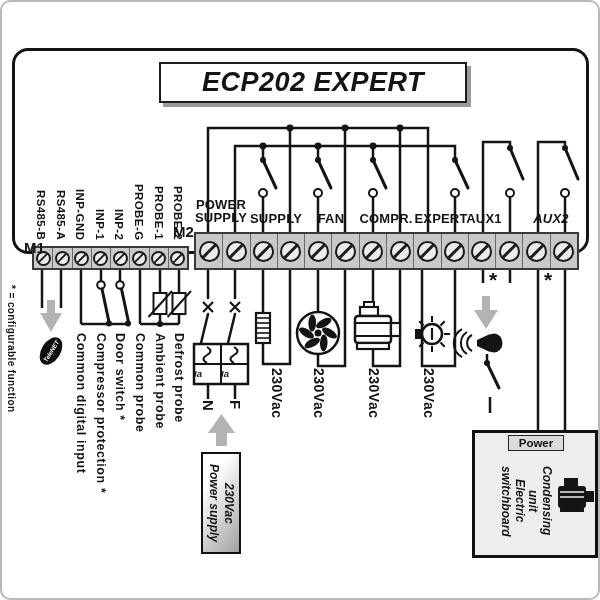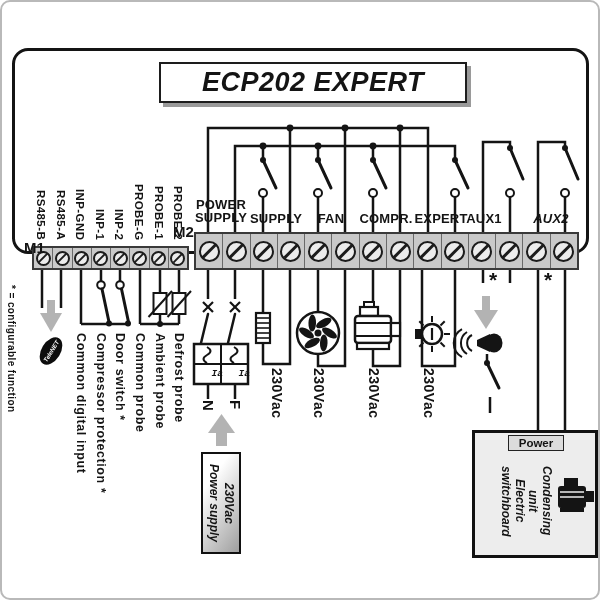--- a/index.html
+++ b/index.html
@@ -29,21 +29,21 @@
   .blocklab{position:absolute;font-size:15px;font-weight:bold;}
   
   .glab{position:absolute;top:210px;width:80px;font-weight:bold;font-size:13px;text-align:center;
         white-space:pre-line;line-height:13px;letter-spacing:.2px;}
   
   .vlab{position:absolute;writing-mode:vertical-rl;font-weight:bold;color:#141414;white-space:nowrap;}
   .m1lab{font-size:11.5px;letter-spacing:.4px;}
   .inplab{font-size:12.5px;letter-spacing:.6px;}
   .voltlab{font-size:14px;letter-spacing:.5px;}
   .nf{position:absolute;writing-mode:vertical-rl;font-weight:bold;font-size:15px;}
-  .ia{position:absolute;font-size:9.5px;font-weight:bold;font-style:italic;width:29px;text-align:right;font-family:Liberation Mono, monospace;}
+  .ia{position:absolute;font-size:9.5px;font-weight:bold;font-style:italic;width:29px;text-align:left;}
   .star{position:absolute;font-size:21px;font-weight:bold;}
   #note{left:4px;top:283px;font-size:10px;letter-spacing:.4px;}
   #powerbox{position:absolute;left:199px;top:450px;width:40px;height:102px;border:2.5px solid #111;
             background:linear-gradient(125deg,#ffffff 25%,#9f9f9f);box-sizing:border-box;
             display:flex;align-items:center;justify-content:center;}
   #powerbox span{writing-mode:vertical-lr;white-space:pre-line;font-style:italic;font-weight:bold;
             font-size:12px;line-height:1.25;text-align:center;}
   #enablebox{position:absolute;left:470px;top:428px;width:126px;height:128px;border:3px solid #111;
             background:#ededed;box-sizing:border-box;}
   #enablelabel{position:absolute;left:506px;top:433px;width:56px;height:16px;border:1.5px solid #222;

